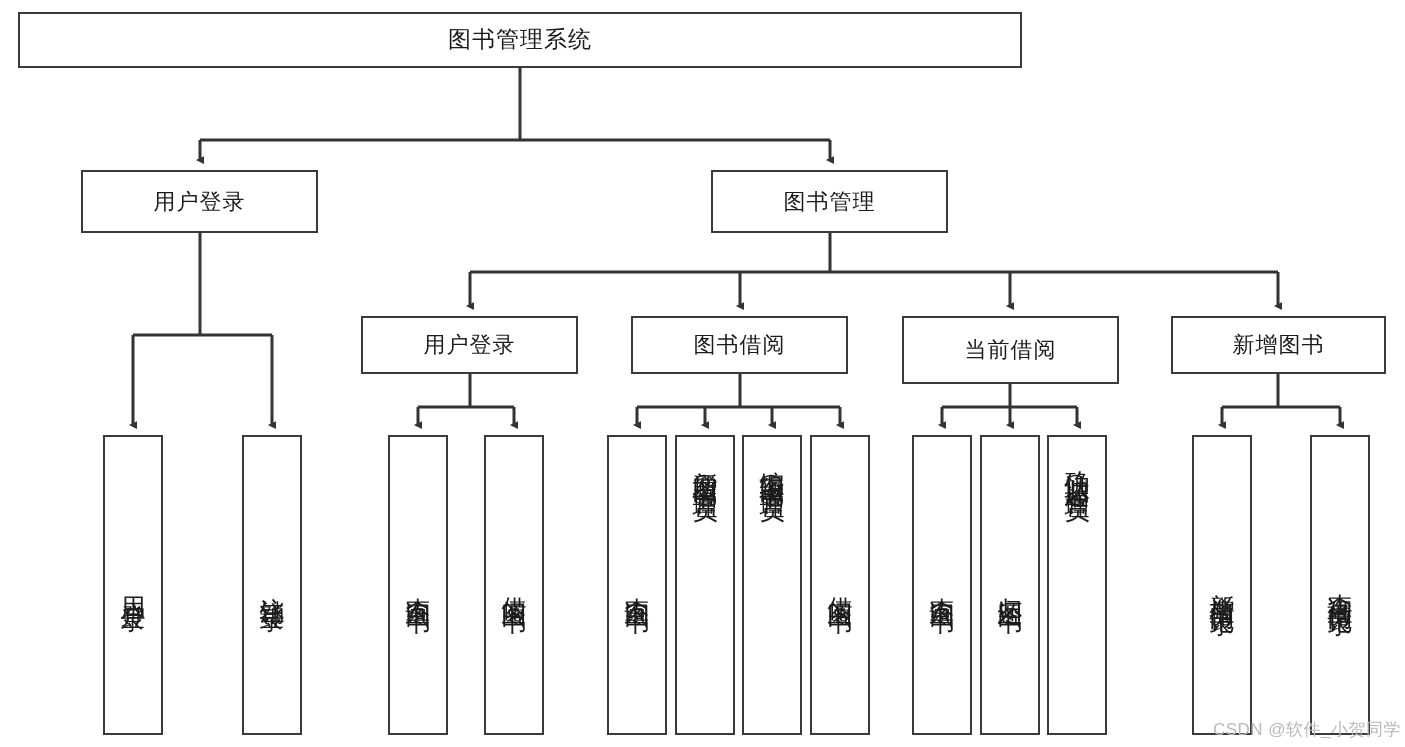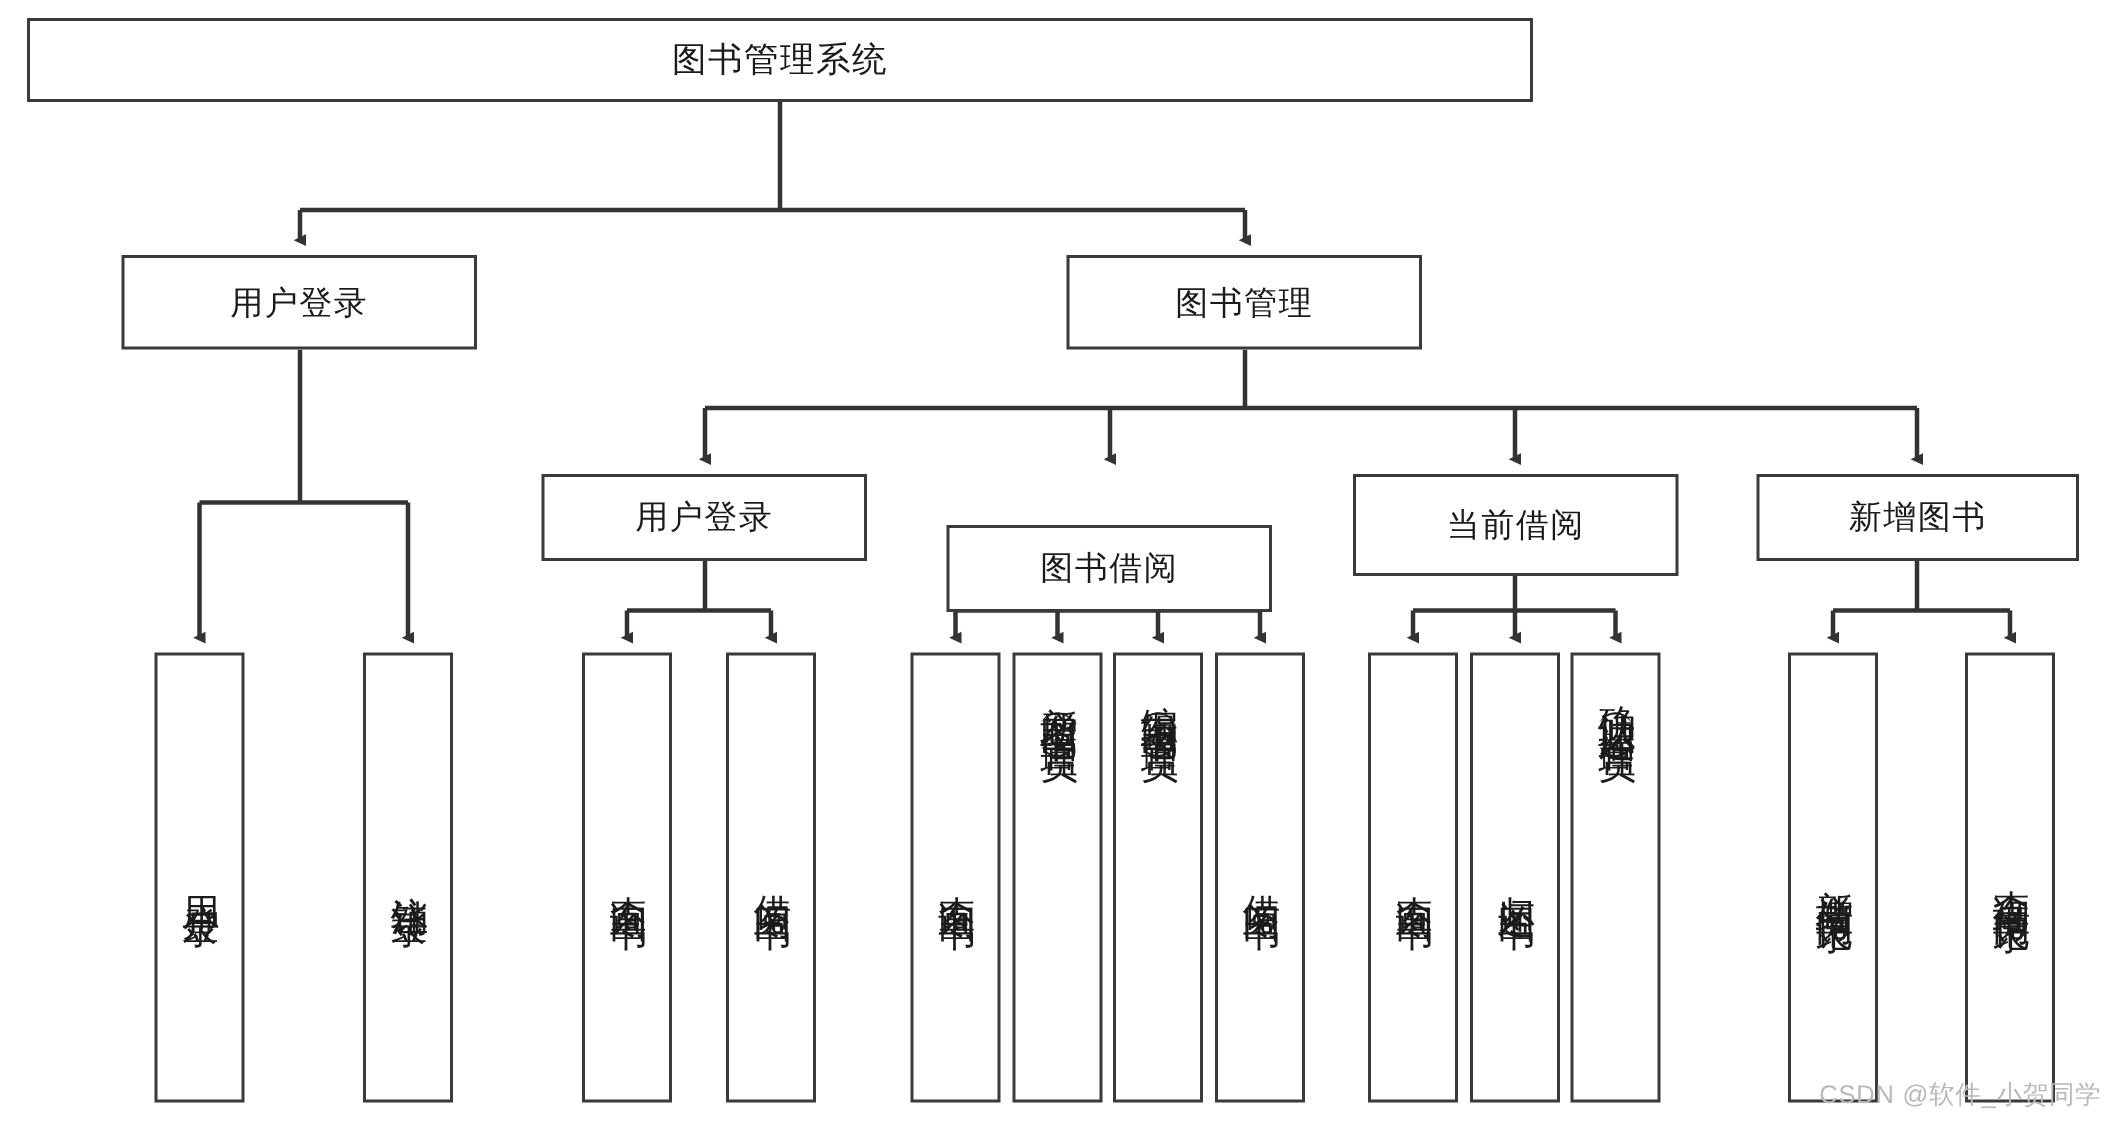--- a/index.html
+++ b/index.html
@@ -118,21 +118,21 @@
   <div class="node h" style="left:81px;top:170px;width:237px;height:63px;">
     <span class="label">用户登录</span>
   </div>
   <div class="node h" style="left:711px;top:170px;width:237px;height:63px;">
     <span class="label">图书管理</span>
   </div>
 
   <div class="node h" style="left:361px;top:316px;width:217px;height:58px;">
     <span class="label">用户登录</span>
   </div>
-  <div class="node h" style="left:631px;top:316px;width:217px;height:58px;margin-top:34px;">
+  <div class="node h" style="left:631px;top:316px;width:217px;height:58px;">
     <span class="label">图书借阅</span>
   </div>
   <div class="node h" style="left:902px;top:316px;width:217px;height:68px;">
     <span class="label">当前借阅</span>
   </div>
   <div class="node h" style="left:1171px;top:316px;width:215px;height:58px;">
     <span class="label">新增图书</span>
   </div>
 
   <div class="node v mid" style="left:103px;top:435px;width:60px;height:300px;">

